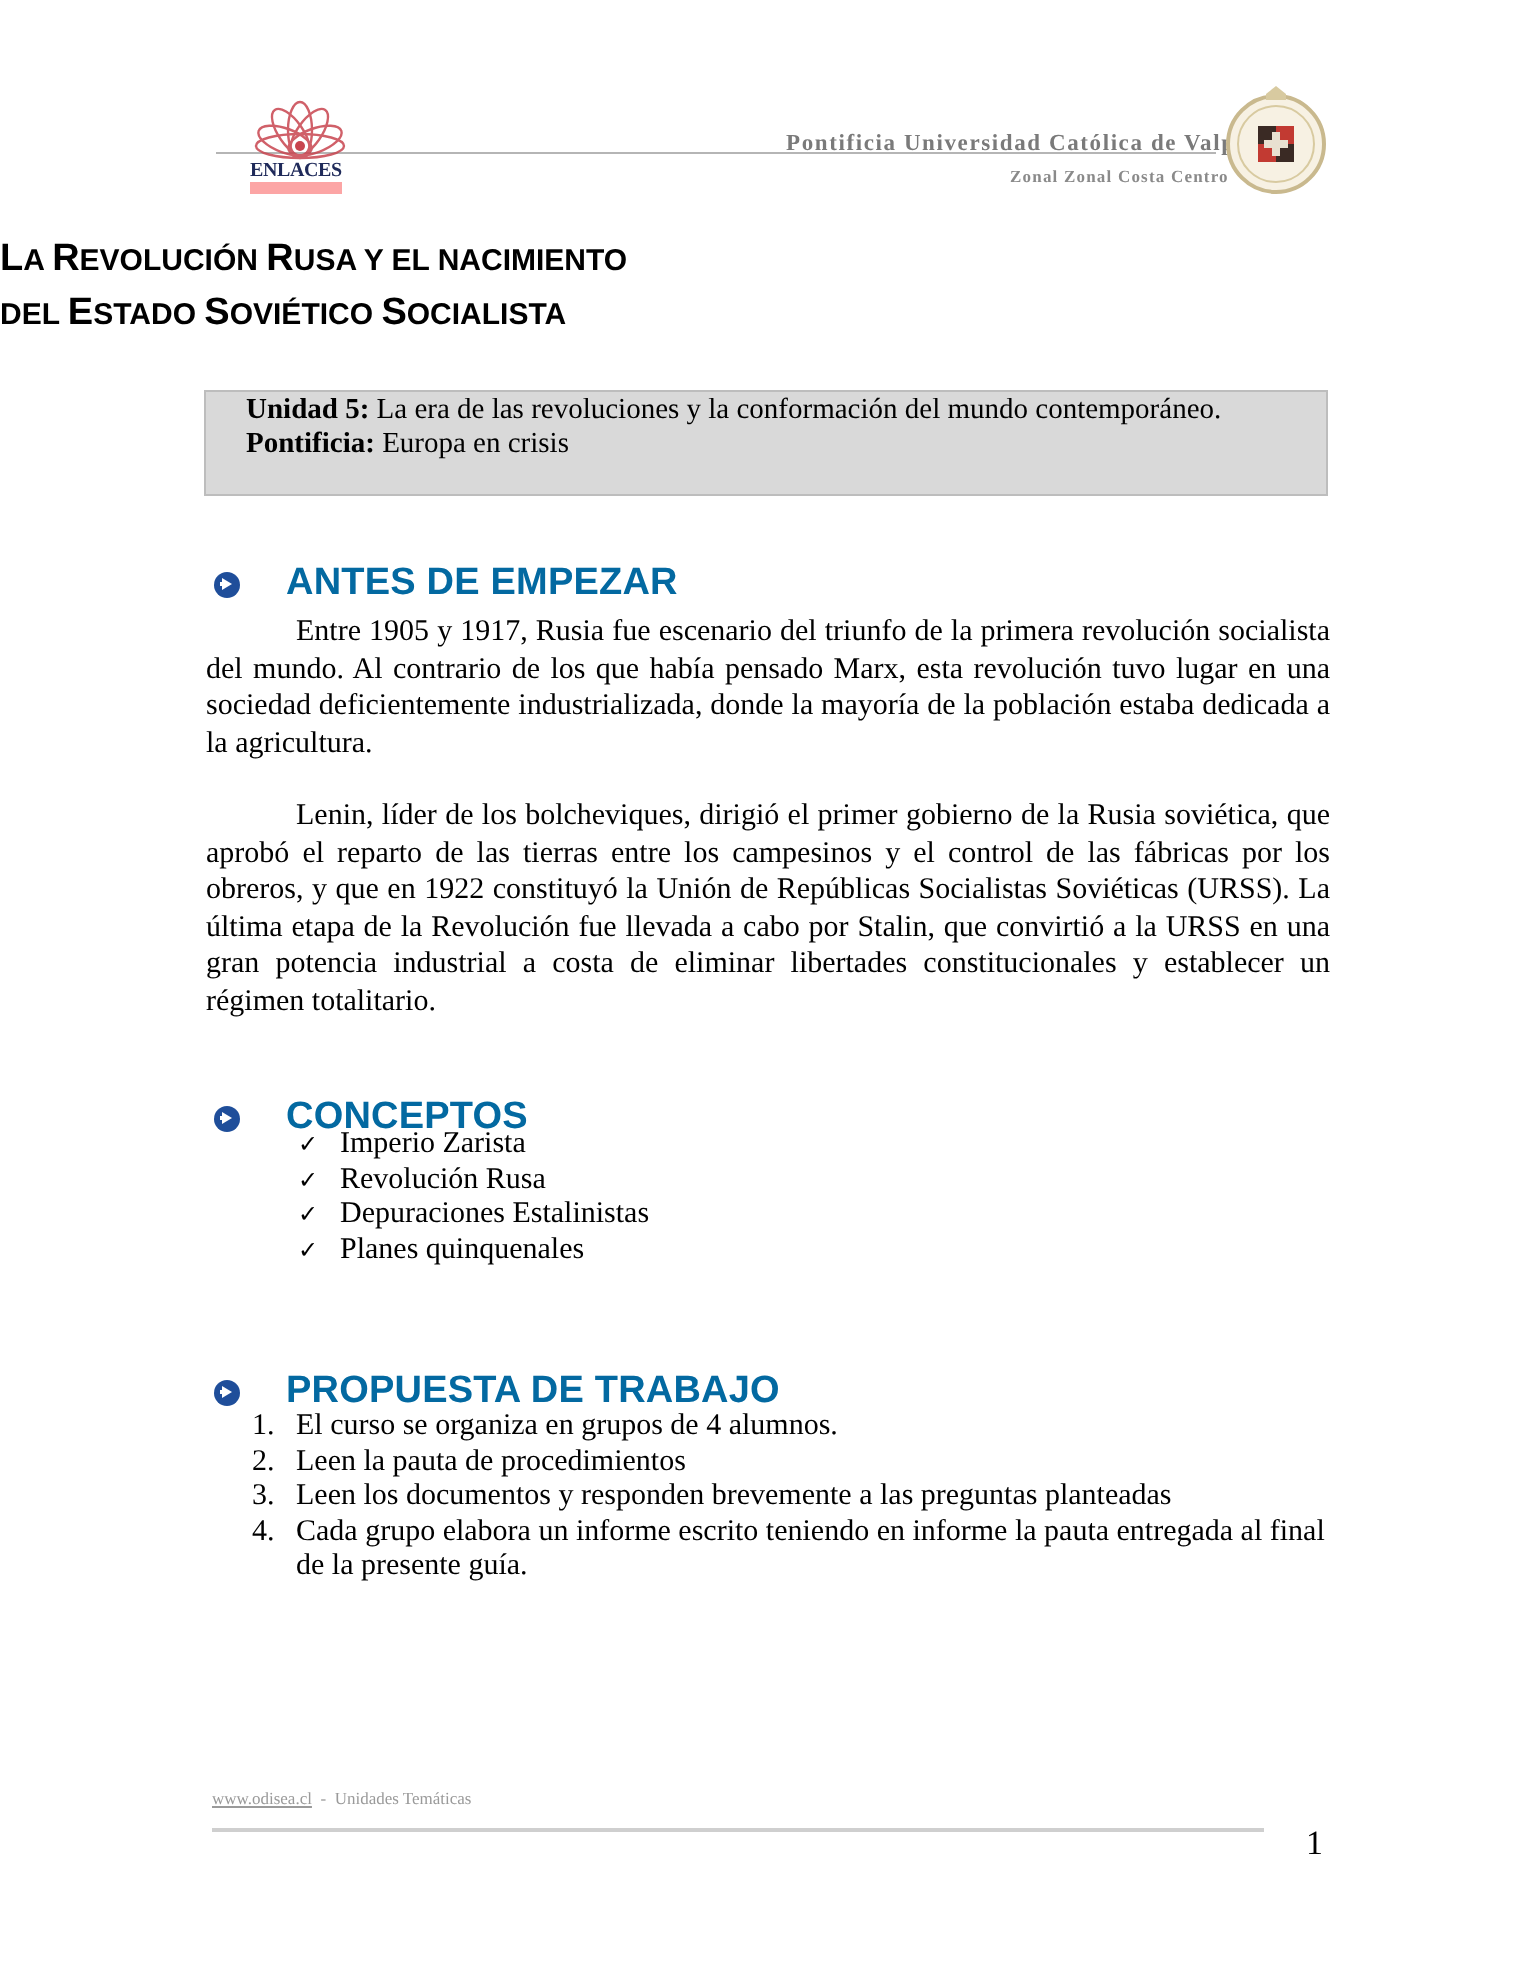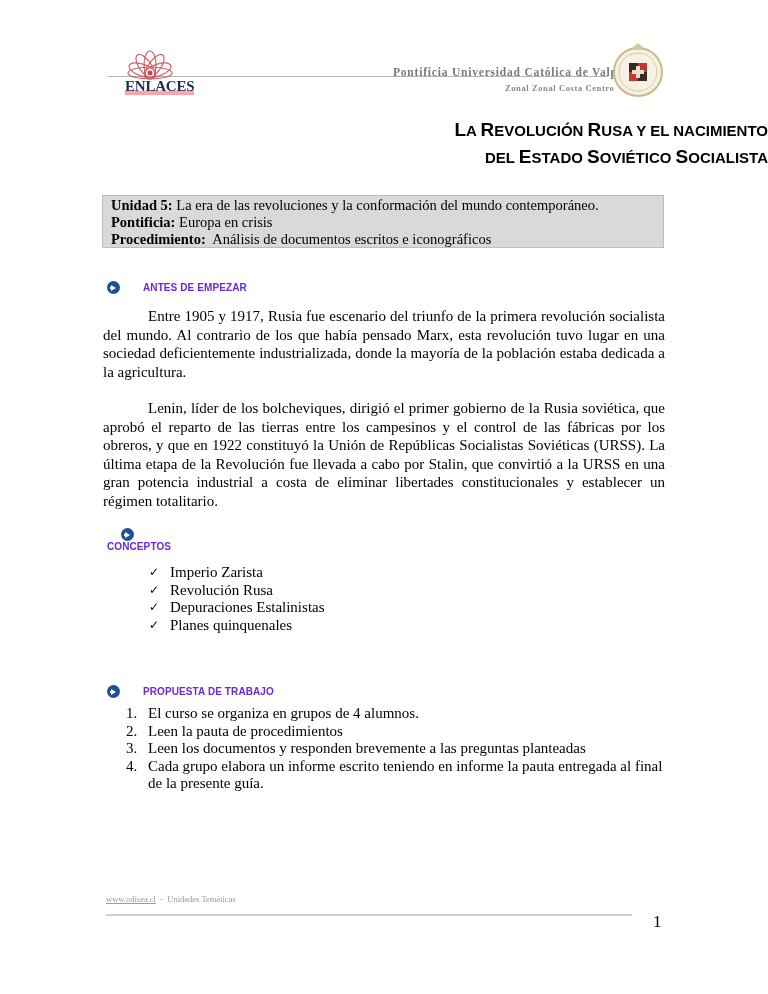--- a/index.html
+++ b/index.html
@@ -1,40 +1,40 @@
 <!DOCTYPE html>
 <html><head>
   <meta charset="utf-8">
   <style>
     html, body { margin: 0; padding: 0; background: #ffffff; }
     body { width: 768px; height: 994px; position: relative; overflow: hidden; font-family: "Liberation Serif", serif; color: #000; }
 
     
     .header-rule { position: absolute; left: 108px; top: 76px; width: 500px; height: 1px; background: #b5b5b5; }
     .enlaces-logo { position: absolute; left: 120px; top: 43px; width: 60px; height: 52px; }
-    .enlaces-text { position: absolute; left: 125px; top: 81px; font-family: "Liberation Serif", serif; font-size: 15px; font-weight: bold; color: #1f2a5a; letter-spacing: -0.2px; border-bottom: 4px solid #fca5a5; line-height: 10px; padding-bottom: 0; }
+    .enlaces-text { position: absolute; left: 125px; top: 81px; font-family: "Liberation Serif", serif; font-size: 10px; font-weight: bold; color: #1f2a5a; letter-spacing: -0.2px; border-bottom: 6px solid #fca5a5; line-height: 10px; padding-bottom: 0; }
     .univ-name { position: absolute; left: 393px; top: 66px; font-family: "Liberation Serif", serif; font-size: 11.5px; font-weight: bold; color: #7a7a7a; letter-spacing: 0.8px; white-space: nowrap; }
     .univ-sub { position: absolute; left: 505px; top: 83px; font-family: "Liberation Serif", serif; font-size: 8.5px; font-weight: bold; color: #8a8a8a; letter-spacing: 0.6px; white-space: nowrap; }
     .crest { position: absolute; left: 611px; top: 41px; width: 54px; height: 58px; }
 
     
-    .title { position: absolute; left: 0; top: 117px; width: 768px; text-align: right; font-family: "Liberation Sans", sans-serif; font-weight: bold; color: #000; line-height: 26px; }
+    .title { position: absolute; left: 0; top: 117px; width: 768px; text-align: left; font-family: "Liberation Sans", sans-serif; font-weight: bold; color: #000; line-height: 26px; }
     .title .big { font-size: 19px; }
     .title .sc { font-size: 15px; }
 
     
-    .info-box { position: absolute; left: 102px; top: 195px; width: 562px; height: 53px; background: #d9d9d9; border: 1px solid #bdbdbd; box-sizing: border-box; padding: 1px 8px; font-size: 14.5px; line-height: 17px; }
+    .info-box { position: absolute; left: 102px; top: 195px; width: 562px; height: 53px; background: #d9d9d9; border: 1px solid #bdbdbd; box-sizing: border-box; padding: 1px 20px; font-size: 14.5px; line-height: 17px; }
     .info-box b { font-weight: bold; }
 
     
     .section-head { position: absolute; left: 107px; display: flex; align-items: center; }
     .section-icon { width: 13px; height: 13px; border-radius: 50%; background: #1f4e9a; position: relative; margin-right: 23px; }
     .section-icon::after { content: ""; position: absolute; left: 4px; top: 3.5px; width: 0; height: 0; border-top: 3px solid transparent; border-bottom: 3px solid transparent; border-left: 5px solid #ffffff; }
     .section-icon::before { content: ""; position: absolute; left: 3px; top: 5.5px; width: 3px; height: 2px; background: #fff; }
-    .section-label { font-family: "Liberation Sans", sans-serif; font-weight: bold; font-size: 10px; color: #6d28d9; letter-spacing: 0.1px; }
+    .section-label { font-family: "Liberation Sans", sans-serif; font-weight: bold; font-size: 19px; color: #0369a1; letter-spacing: 0.1px; }
 
     
     .para { position: absolute; left: 103px; width: 562px; font-size: 15px; line-height: 18.6px; text-align: justify; }
     .para .indent { display: inline-block; width: 45px; }
 
     
     .concepts { position: absolute; left: 149px; top: 564px; margin: 0; padding: 0; list-style: none; font-size: 15px; line-height: 17.5px; }
     .concepts li { display: flex; align-items: center; }
     .check { width: 18px; font-size: 12px; font-family: "DejaVu Sans", sans-serif; margin-right: 3px; }
 
@@ -87,33 +87,32 @@
     <span class="big">L</span><span class="sc">A </span><span class="big">R</span><span class="sc">EVOLUCIÓN </span><span class="big">R</span><span class="sc">USA Y EL NACIMIENTO</span>
   </div>
   <div>
     <span class="sc">DEL </span><span class="big">E</span><span class="sc">STADO </span><span class="big">S</span><span class="sc">OVIÉTICO </span><span class="big">S</span><span class="sc">OCIALISTA</span>
   </div>
 </div>
 
 <div class="info-box">
   <div><b>Unidad 5:</b><span style="white-space:pre"> La era de las revoluciones y la conformación del mundo contemporáneo.</span></div>
   <div><b>Pontificia:</b><span style="white-space:pre"> Europa en crisis</span></div>
-  <div><b>Procedimiento:</b><span style="white-space:pre">  Análisis de documentos escritos e iconográficos</span></div>
 </div>
 
 <div class="section-head" style="top:281px;">
   <span class="section-icon"></span>
   <span class="section-label">ANTES DE EMPEZAR</span>
 </div>
 
 <p class="para" style="top:307px; margin:0;"><span class="indent"></span><span>Entre 1905 y 1917, Rusia fue escenario del triunfo de la primera revolución socialista del mundo.  Al contrario de los que había pensado Marx, esta revolución tuvo lugar en una sociedad  deficientemente industrializada,  donde la mayoría de la población estaba dedicada a la agricultura.</span></p>
 
 <p class="para" style="top:399px; margin:0;"><span class="indent"></span><span>Lenin, líder de los bolcheviques, dirigió el primer gobierno de la Rusia soviética, que aprobó el reparto de las tierras entre los campesinos y el control de las fábricas por los obreros, y que en 1922 constituyó la Unión de Repúblicas Socialistas Soviéticas (URSS). La última etapa de la Revolución fue llevada a cabo  por Stalin, que convirtió a la URSS en una gran potencia industrial a costa de eliminar libertades constitucionales y establecer un régimen totalitario.</span></p>
 
-<div class="section-head" style="top:528px;flex-direction:column;">
+<div class="section-head" style="top:548px;">
   <span class="section-icon"></span>
   <span class="section-label">CONCEPTOS</span>
 </div>
 
 <ul class="concepts">
   <li>
       <span class="check">✓</span>
       <span>Imperio Zarista</span>
     </li>
   <li>

